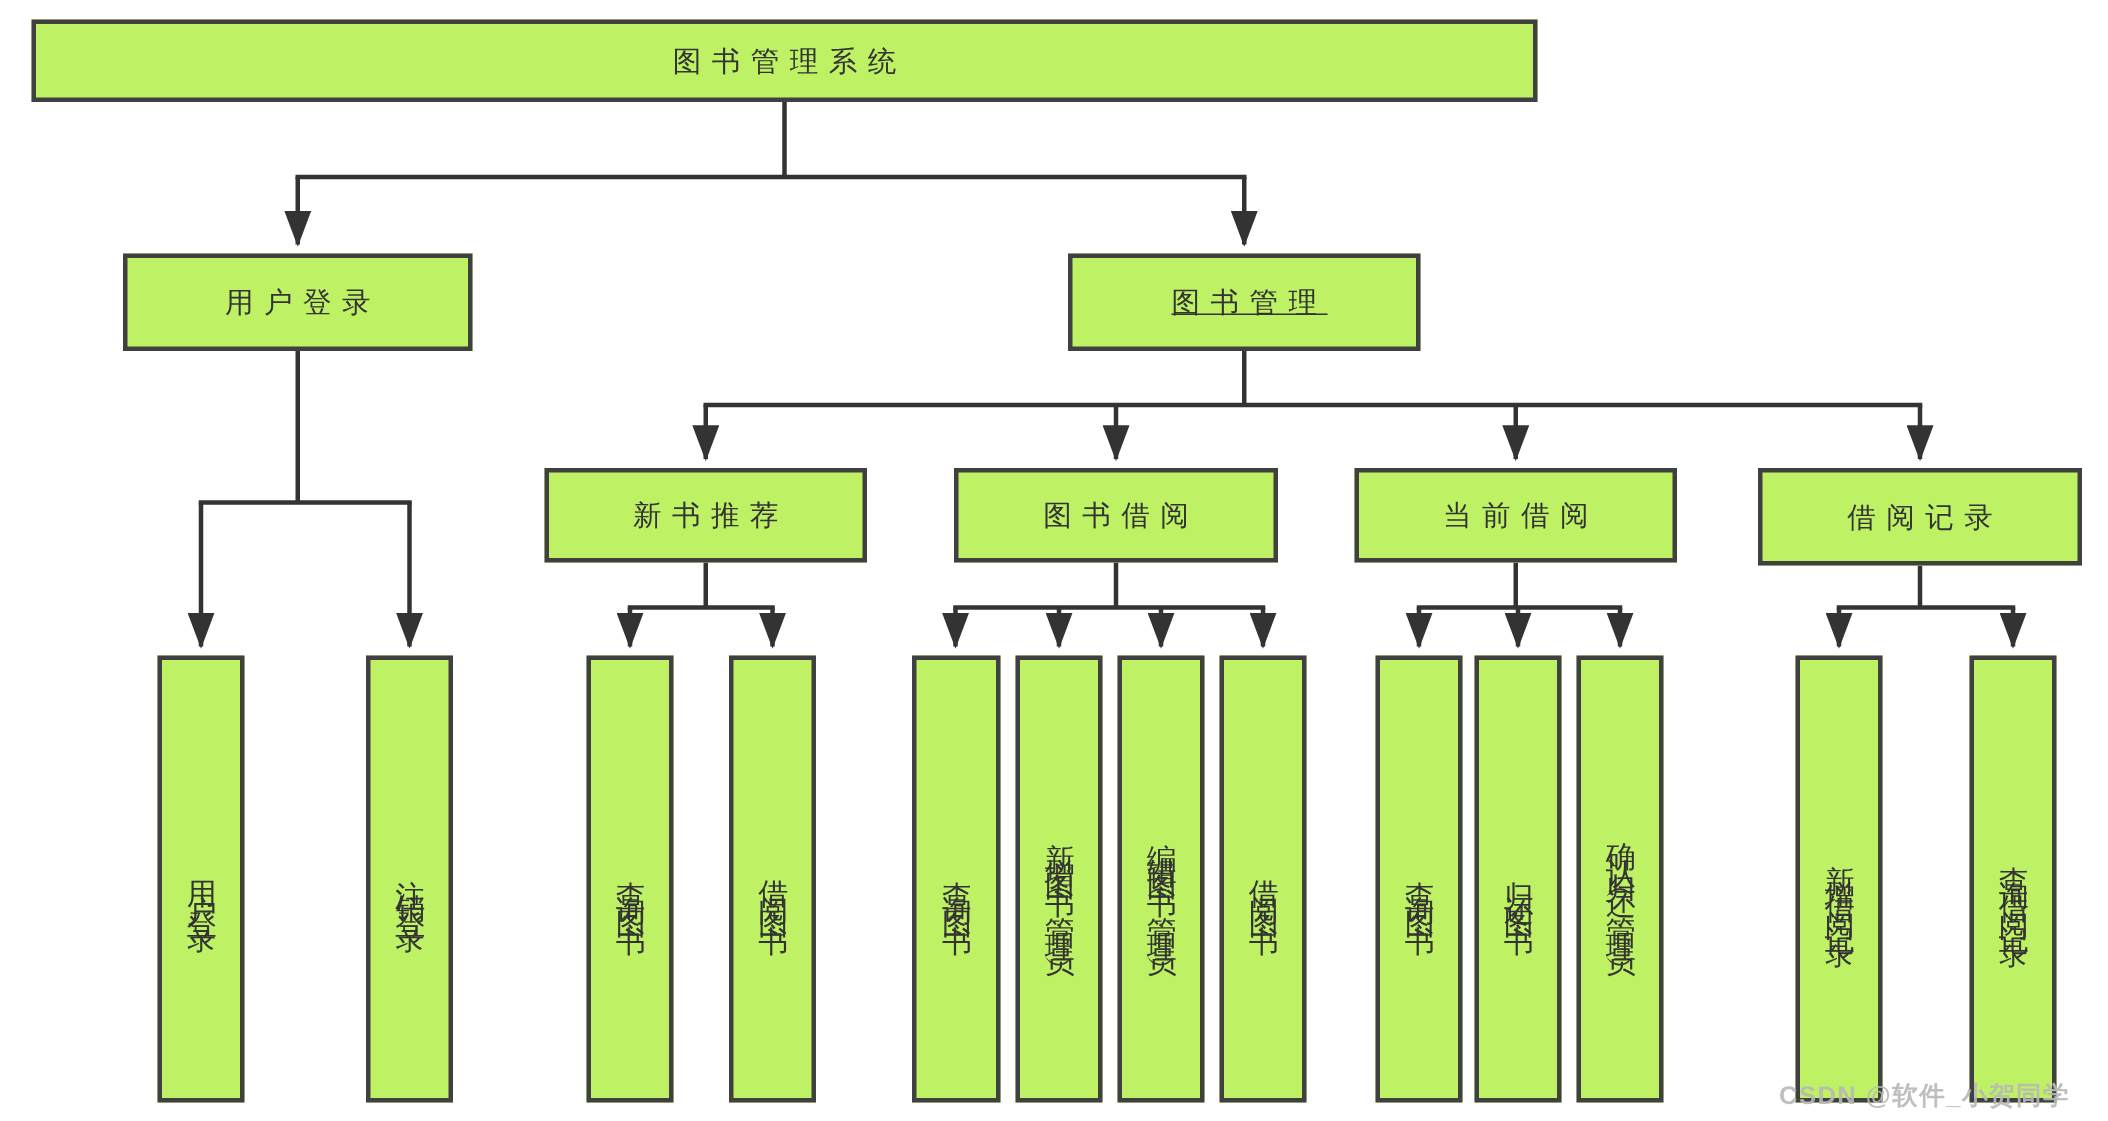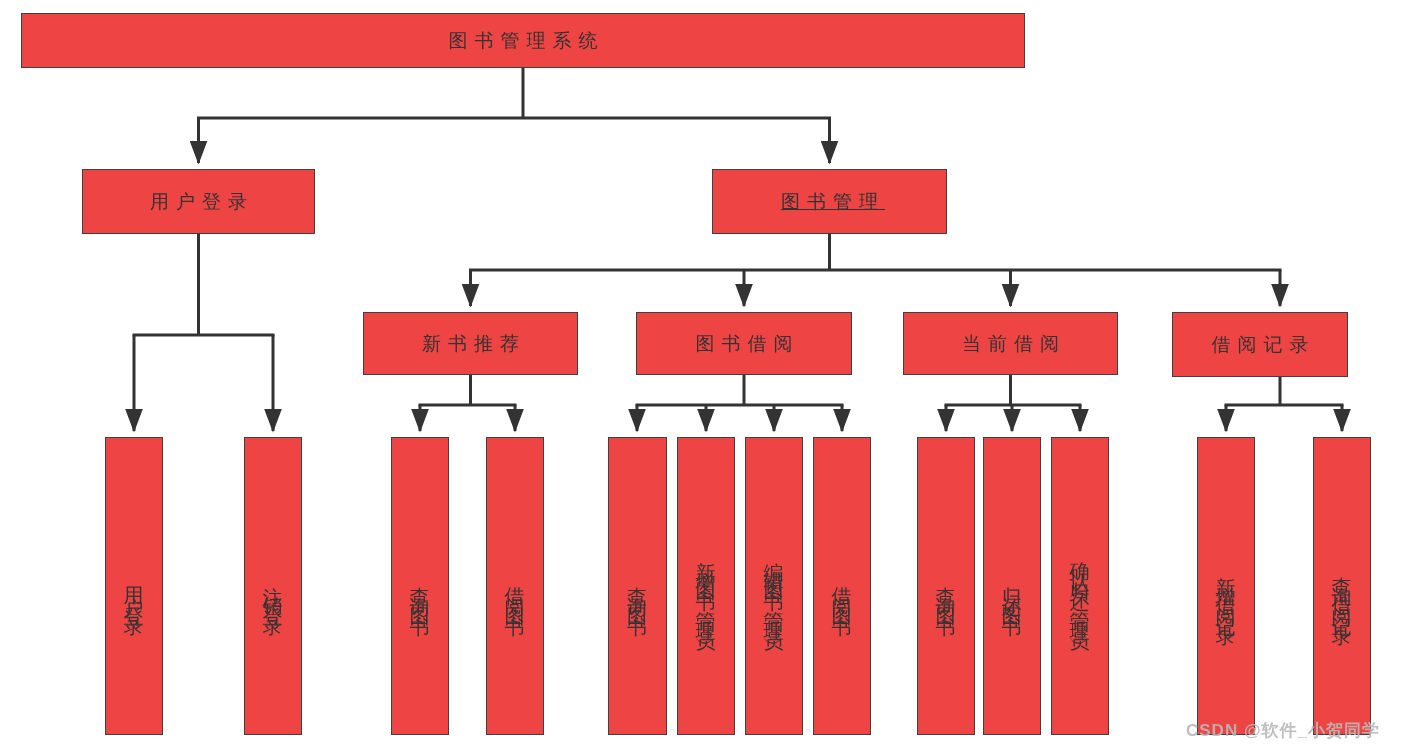--- a/index.html
+++ b/index.html
@@ -2,22 +2,22 @@
 <html><head>
 <meta charset="utf-8">
 <style>
   html,body{margin:0;padding:0;background:#fff;}
   .stage{
     position:relative;width:1405px;height:747px;background:#ffffff;
     font-family:"Liberation Sans",sans-serif;overflow:hidden;color:#333;
   }
   svg.wires{position:absolute;left:0;top:0;}
   .box{
-    position:absolute;box-sizing:border-box;background:#ef4444;
-    border:1px solid #404040;display:flex;align-items:center;justify-content:center;
+    position:absolute;box-sizing:border-box;background:#bef264;
+    border:3px solid #404040;display:flex;align-items:center;justify-content:center;
     color:#333333;
   }
   .hbox{font-size:19px;letter-spacing:7px;padding-left:7px;white-space:nowrap;}
   .leaf{
     writing-mode:vertical-rl;
     font-size:20px;letter-spacing:10px;padding-top:10px;
     line-height:1;
   }
   .watermark{
     position:absolute;left:1186px;top:719px;
@@ -82,21 +82,21 @@
   </svg>
 
   <div class="box hbox" style="left:21px;top:13px;width:1004px;height:55px;">图书管理系统</div>
 
   <div class="box hbox" style="left:82px;top:169px;width:233px;height:65px;">用户登录</div>
   <div class="box hbox" style="left:712px;top:169px;width:235px;height:65px;text-decoration:underline;">图书管理</div>
 
   <div class="box hbox" style="left:363px;top:312px;width:215px;height:63px;">新书推荐</div>
   <div class="box hbox" style="left:636px;top:312px;width:216px;height:63px;">图书借阅</div>
   <div class="box hbox" style="left:903px;top:312px;width:215px;height:63px;text-align:center;">当前借阅</div>
-  <div class="box hbox" style="left:1172px;top:312px;width:176px;height:65px;">借阅记录</div>
+  <div class="box hbox" style="left:1172px;top:312px;width:216px;height:65px;">借阅记录</div>
 
   <div class="box leaf" style="left:105px;top:437px;width:58px;height:298px;">用户登录</div>
   <div class="box leaf" style="left:244px;top:437px;width:58px;height:298px;">注销登录</div>
 
   <div class="box leaf" style="left:391px;top:437px;width:58px;height:298px;">查询图书</div>
   <div class="box leaf" style="left:486px;top:437px;width:58px;height:298px;">借阅图书</div>
 
   <div class="box leaf" style="left:608px;top:437px;width:59px;height:298px;">查询图书</div>
   <div class="box leaf" style="left:677px;top:437px;width:58px;height:298px;">新增图书（管理员）</div>
   <div class="box leaf" style="left:745px;top:437px;width:58px;height:298px;">编辑图书（管理员）</div>

